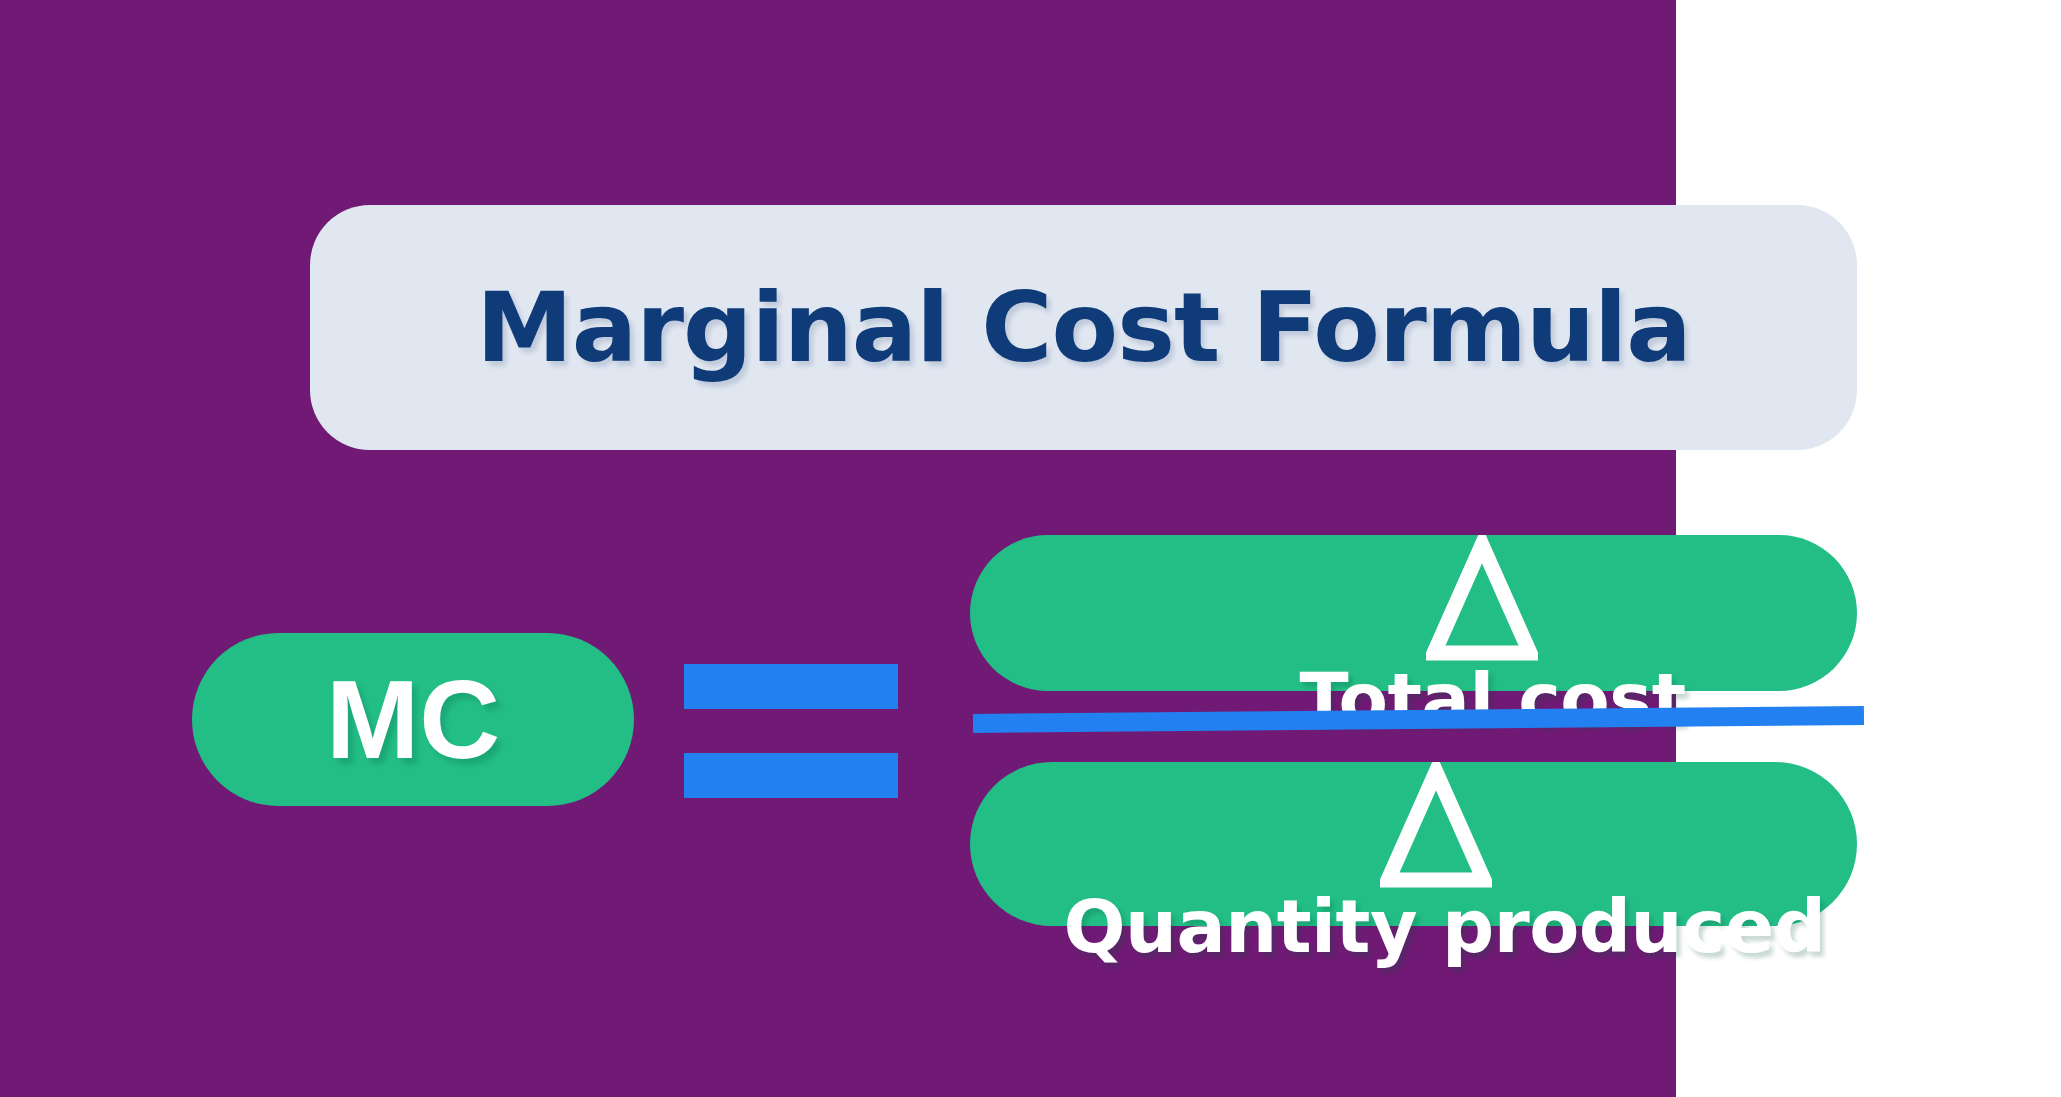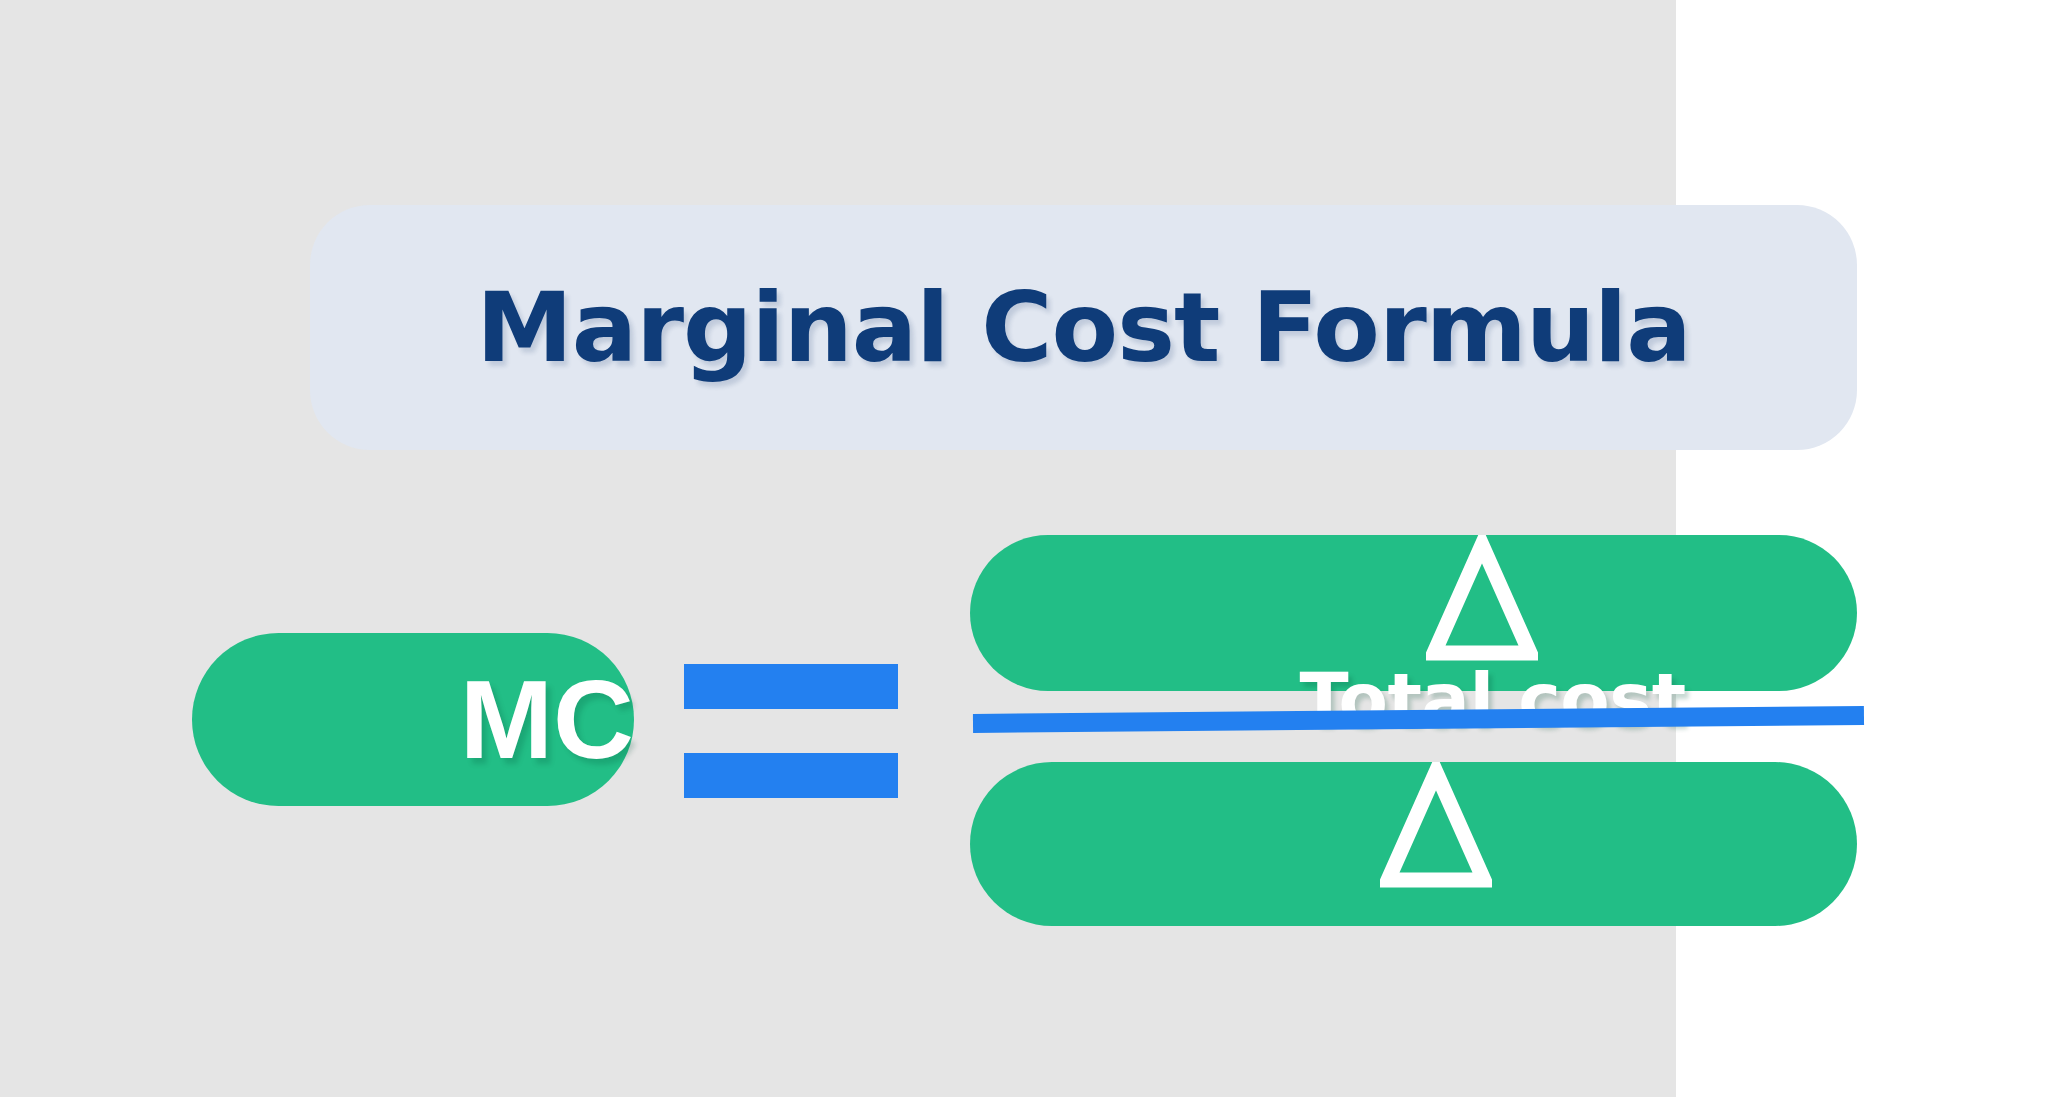--- a/index.html
+++ b/index.html
@@ -10,21 +10,21 @@
   body {
     width: 2061px;
     height: 1097px;
     font-family: "Liberation Sans", sans-serif;
     overflow: hidden;
   }
   #stage {
     position: relative;
     width: 1676px;
     height: 1097px;
-    background: #e5e5e5;
+    background: #701a75;
   }
 
   
   .title-banner {
     position: absolute;
     left: 310px;
     top: 205px;
     width: 1547px;
     height: 245px;
     background: #e1e7f1;
@@ -48,21 +48,21 @@
   .mc-pill {
     position: absolute;
     left: 192px;
     top: 633px;
     width: 442px;
     height: 173px;
     background: #22be86;
     border-radius: 90px;
     display: flex;
     align-items: center;
-    justify-content: flex-end;
+    justify-content: center;
   }
   .mc-text {
     font-family: "Liberation Sans", sans-serif;
     font-weight: bold;
     font-size: 112px;
     color: #ffffff;
     letter-spacing: 0px;
     line-height: 1;
     text-shadow: 5px 6px 5px rgba(0, 80, 55, 0.20);
     white-space: nowrap;
@@ -173,16 +173,17 @@
       </svg>
       <span class="frac-label">Total cost</span>
     </div>
 
     <div class="frac-bar"></div>
 
     <div class="frac-pill denominator">
       <svg class="delta-icon" width="112" height="128" viewBox="0 0 112 128" aria-hidden="true">
         <polygon points="56,10 104,118 8,118" fill="none" stroke="#ffffff" stroke-width="15" stroke-linejoin="miter"></polygon>
       </svg>
+      <span class="frac-label">Quantity produced</span>
     </div>
 
   </div>
 </div>
 
 </body></html>

